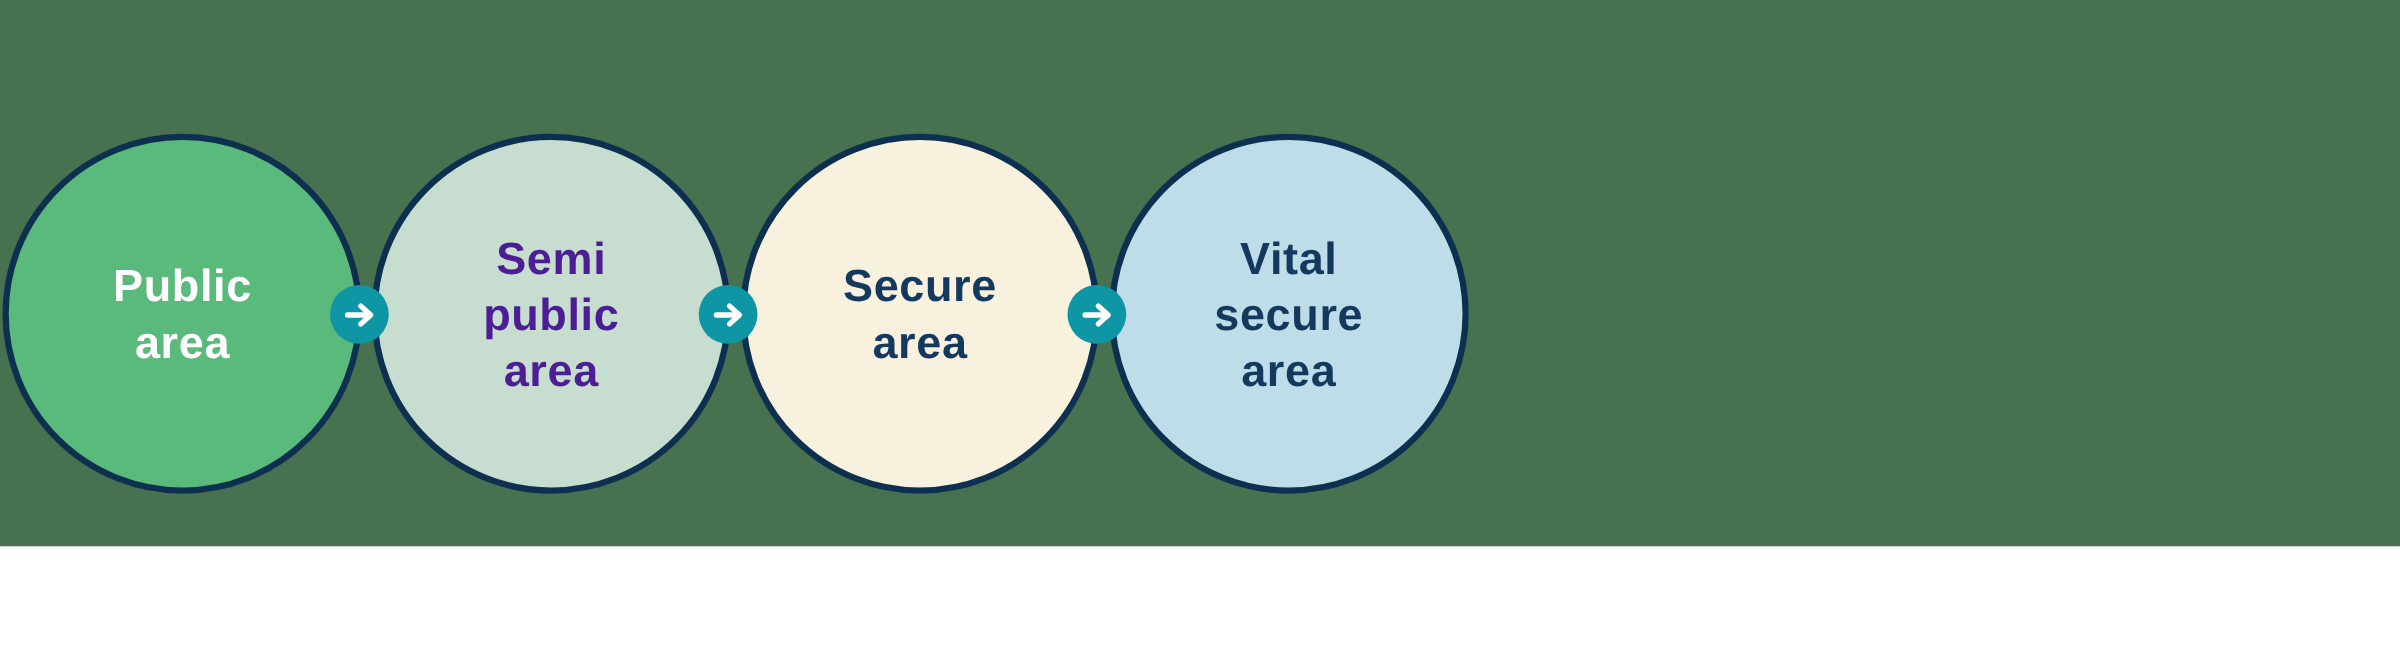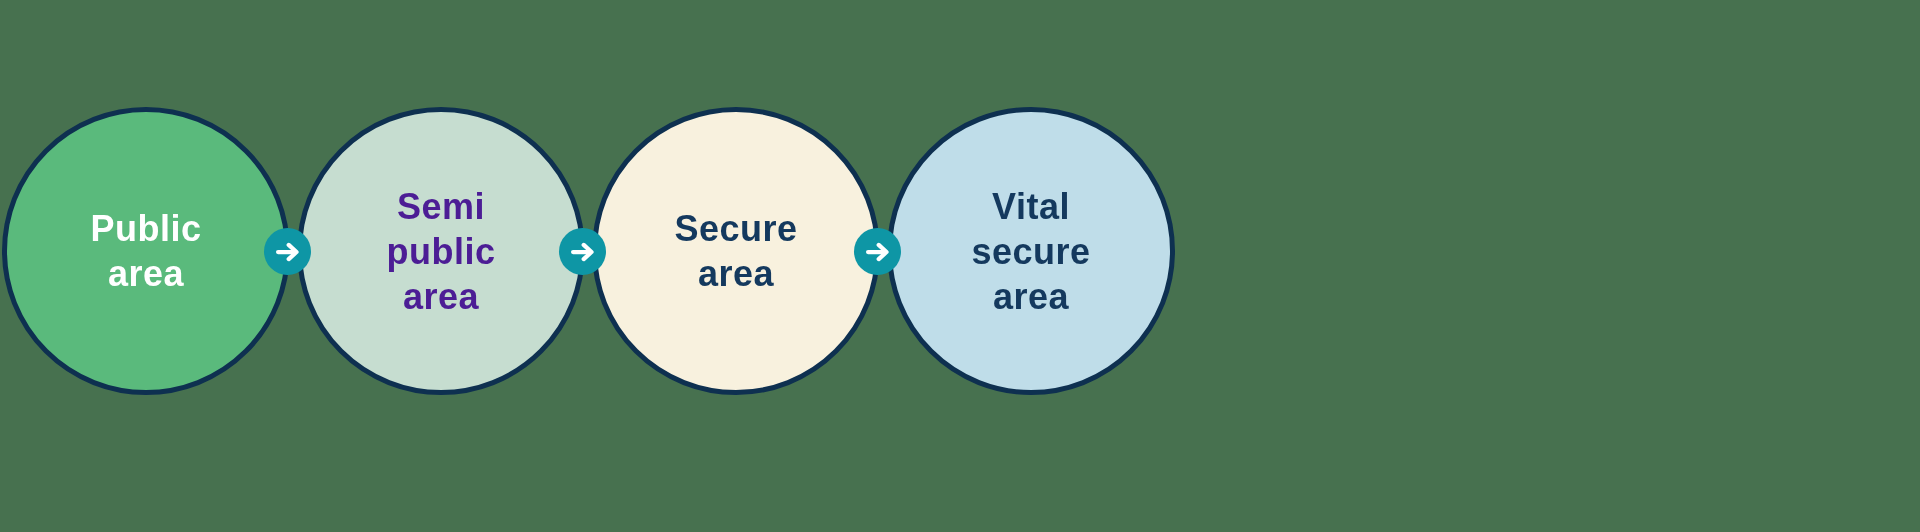--- a/index.html
+++ b/index.html
@@ -6,21 +6,21 @@
     margin: 0;
     padding: 0;
     width: 1920px;
     height: 532px;
     overflow: hidden;
     font-family: "Liberation Sans", sans-serif;
   }
   .canvas {
     position: relative;
     width: 1920px;
-    height: 532px;
+    height: 437px;
   }
   .stage-circle {
     position: absolute;
     top: 107px;
     width: 288px;
     height: 288px;
     border-radius: 50%;
     border: 5px solid #0e3050;
     box-sizing: border-box;
     display: flex;

